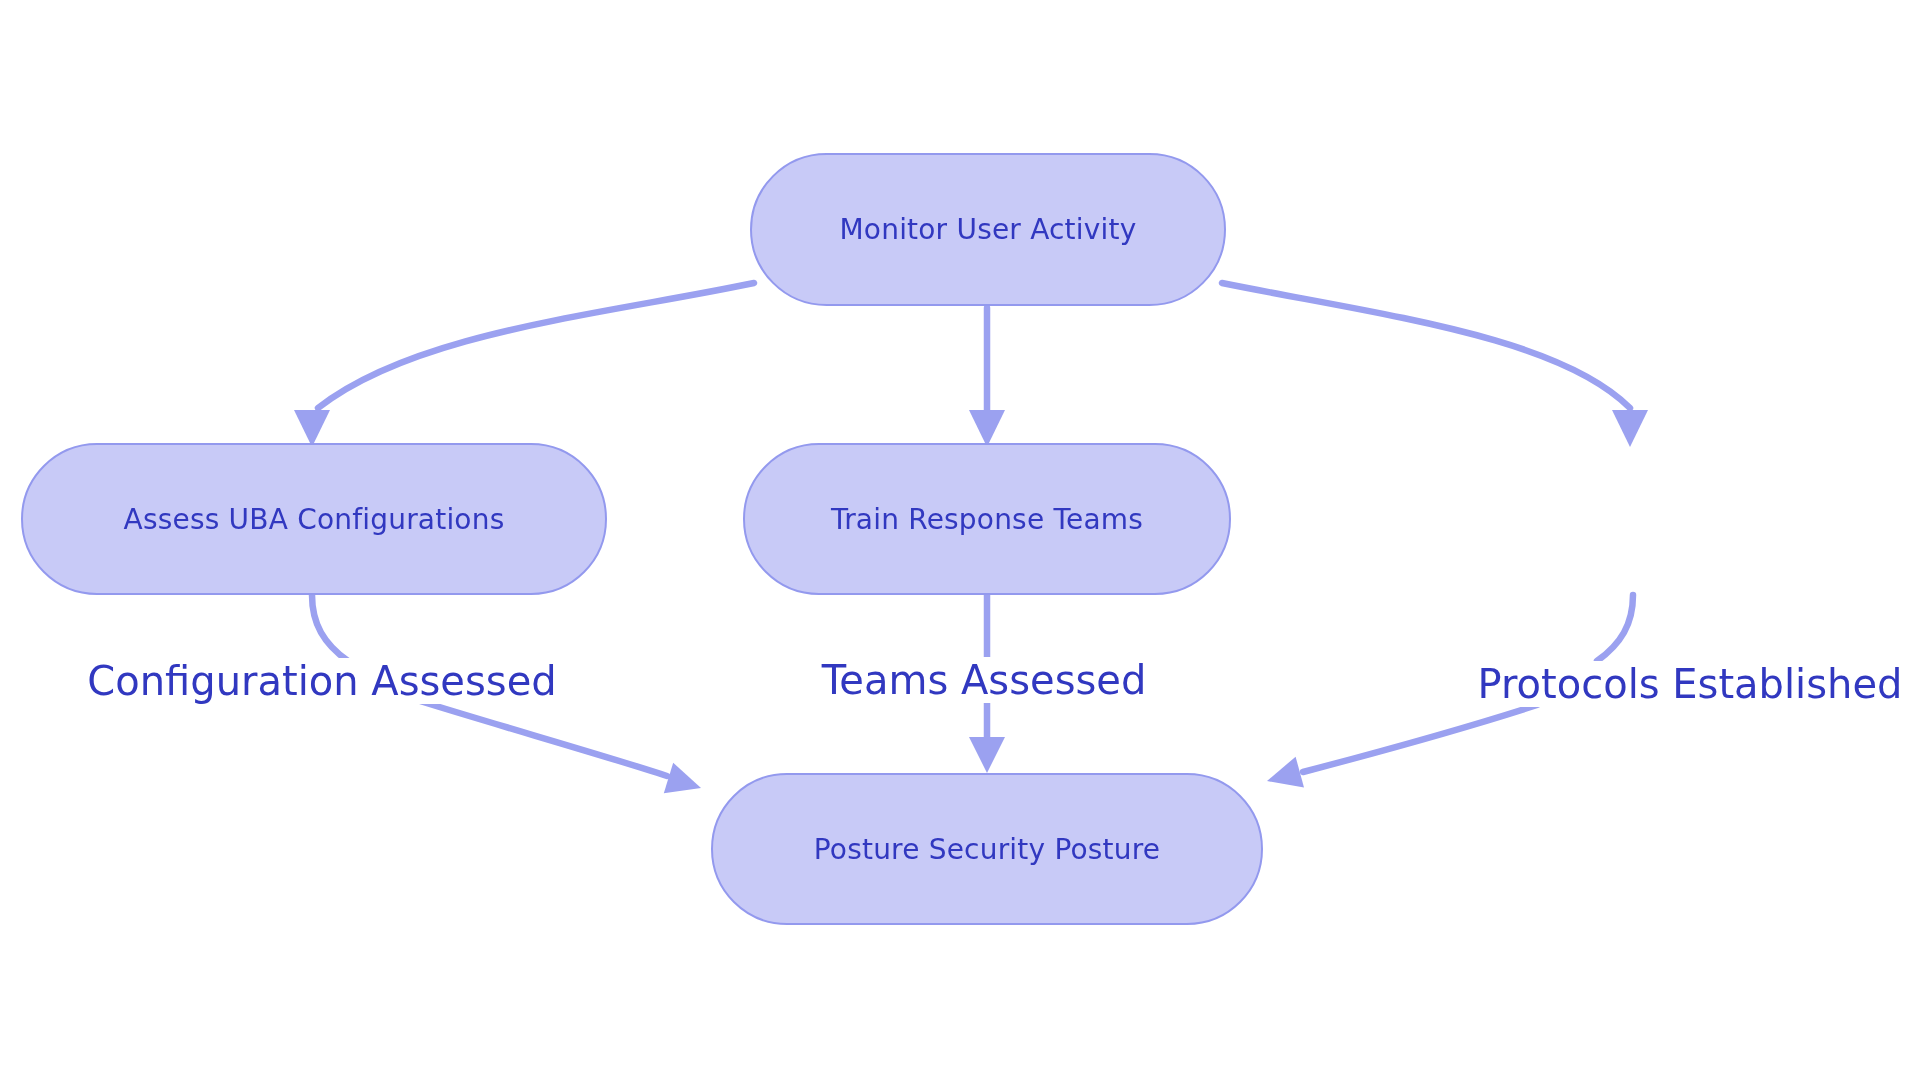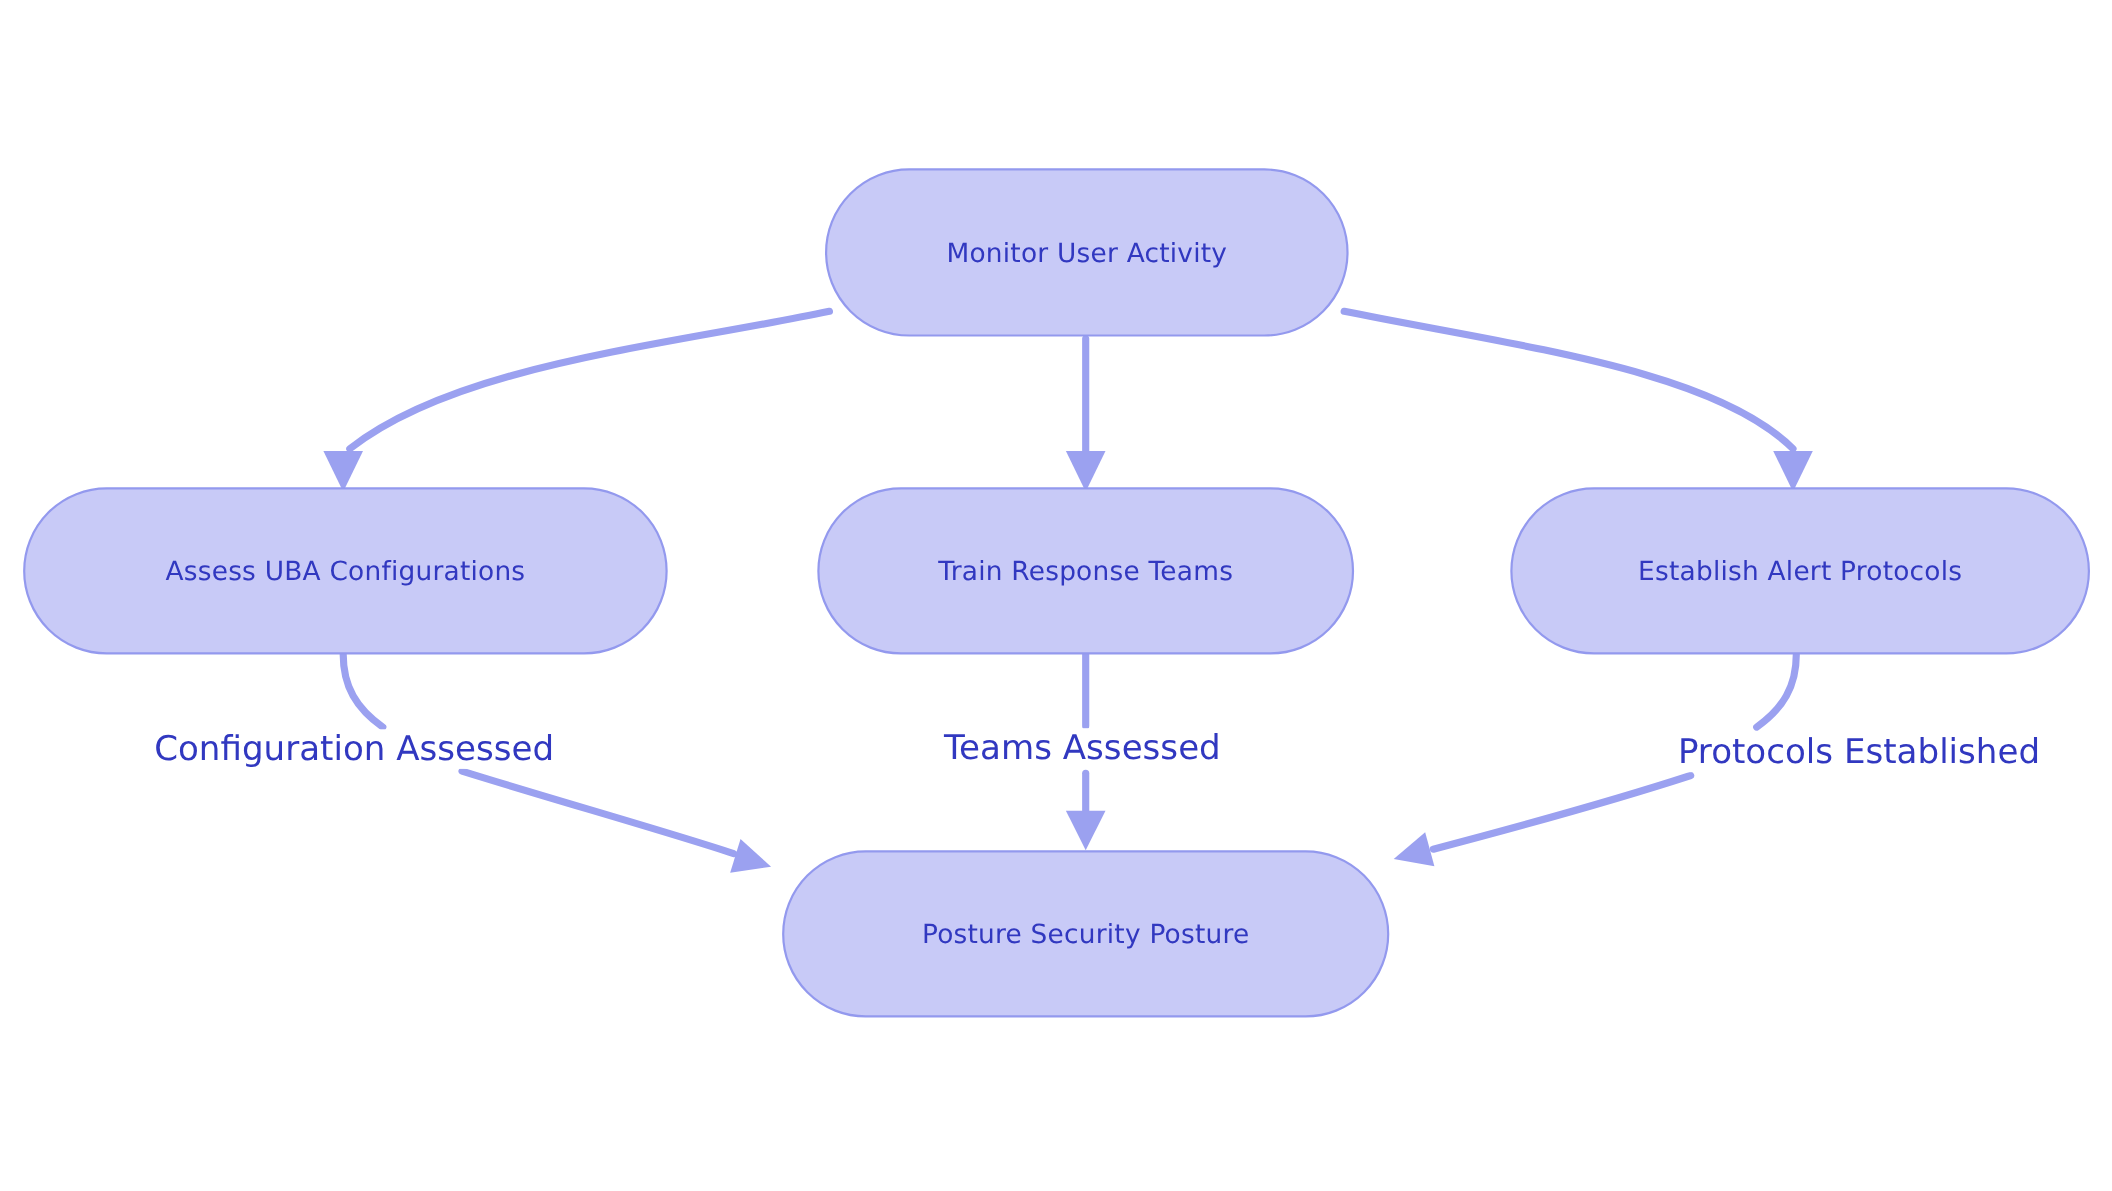--- a/index.html
+++ b/index.html
@@ -27,33 +27,33 @@
     position: absolute;
     box-sizing: border-box;
     background: #c8caf7;
     border: 2.5px solid #9399ee;
     border-radius: 80px;
     display: flex;
     align-items: center;
     justify-content: center;
     text-align: center;
     color: #3138c0;
-    font-size: 24px;
+    font-size: 28px;
     letter-spacing: 0.2px;
   }
   .node-monitor   { left: 750px;  top: 153px; width: 476px; height: 153px; }
   .node-assess    { left: 21px;   top: 443px; width: 586px; height: 152px; }
   .node-train     { left: 743px;  top: 443px; width: 488px; height: 152px; }
   .node-establish { left: 1373px; top: 443px; width: 527px; height: 152px; }
   .node-enhance   { left: 711px;  top: 773px; width: 552px; height: 152px; }
   .edge-label {
     position: absolute;
     transform: translate(-50%, -50%);
     color: #3138c0;
-    font-size: 31px;
+    font-size: 40px;
     white-space: nowrap;
     background: #ffffff;
     padding: 0 8px;
   }
   .label-config    { left: 322px;  top: 681px; }
   .label-teams     { left: 984px;  top: 680px; }
   .label-protocols { left: 1690px; top: 684px; }
 </style>
 </head>
 <body>
@@ -101,23 +101,20 @@
   </div>
 
   <div class="node node-train">
     <span>Train Response Teams</span>
   </div>
 
   <div class="node node-assess">
     <span>Assess UBA Configurations</span>
   </div>
 
-  <div class="node node-establish">
-    <span>Establish Alert Protocols</span>
-  </div>
 
   <div class="node node-enhance">
     <span>Posture Security Posture</span>
   </div>
 
   <div class="edge-label label-config">Configuration Assessed</div>
   <div class="edge-label label-teams">Teams Assessed</div>
   <div class="edge-label label-protocols">Protocols Established</div>
 
 </div>

